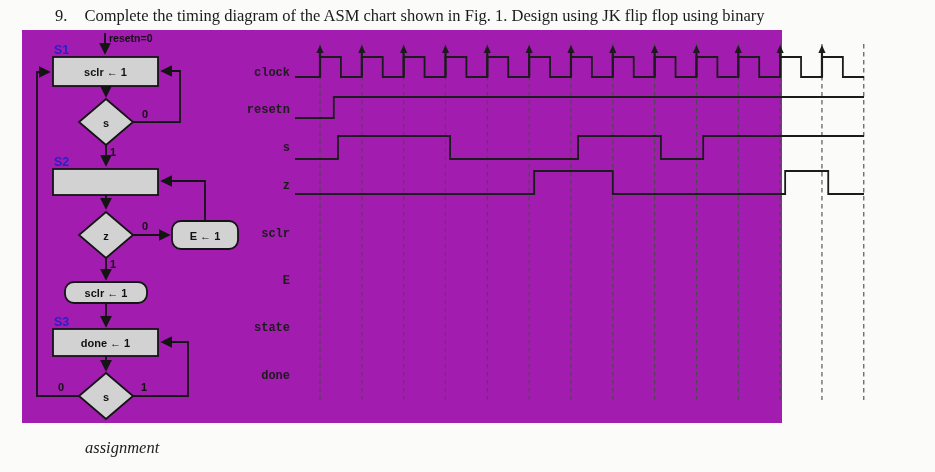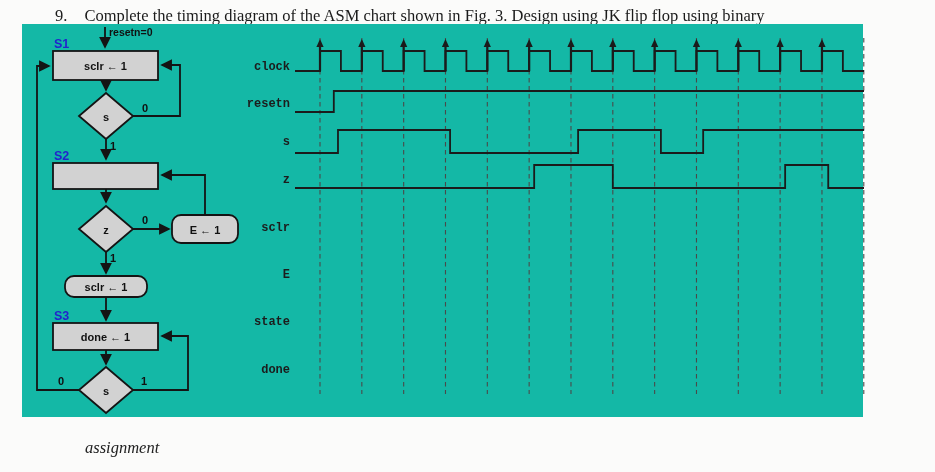--- a/index.html
+++ b/index.html
@@ -5,43 +5,43 @@
   html,body{margin:0;padding:0;}
   body{
     width:935px;height:472px;position:relative;overflow:hidden;
     background:#fbfbfa;font-family:"Liberation Serif", serif;
   }
   .title-row{
     position:absolute;left:55px;top:6px;width:880px;
     font-size:16.5px;color:#1b1b1b;display:flex;gap:17px;white-space:nowrap;
   }
   .figure-panel{
-    position:absolute;left:22px;top:24px;width:841px;height:393px;
-    background:#14b8a6;
+    position:absolute;left:22px;top:30px;width:760px;height:393px;
+    background:#a21caf;
   }
   .figure-panel svg{display:block;}
   .footer-text{
     position:absolute;left:85px;top:438px;font-size:16.5px;color:#222;font-style:italic;
   }
   
   text{font-family:"Liberation Sans", sans-serif;fill:#111;}
   .asm-action{font-size:11px;font-weight:bold;text-anchor:middle;}
   .asm-state{font-size:12.5px;font-weight:bold;fill:#2323cd;}
   .asm-branch{font-size:11px;font-weight:bold;}
   .asm-reset{font-size:10.5px;font-weight:bold;}
   .sig-label{font-family:"Liberation Mono", monospace;font-size:12px;font-weight:bold;text-anchor:end;fill:#1c1c1c;}
   .shape{fill:#d2d2d2;stroke:#141414;stroke-width:1.8;}
   .flow{fill:none;stroke:#141414;stroke-width:1.8;}
 </style>
 </head>
 <body>
 
 <div class="title-row">
   <span>9.</span>
-  <span>Complete the timing diagram of the ASM chart shown in Fig. 3. Design using JK flip flop using binary</span>
+  <span>Complete the timing diagram of the ASM chart shown in Fig. 1. Design using JK flip flop using binary</span>
 </div>
 
 <div class="figure-panel">
   <svg width="878" height="393" viewBox="0 0 878 393">
     <defs>
       <marker id="arr" viewBox="0 0 10 10" refX="8.5" refY="5" markerWidth="6.5" markerHeight="6.5" orient="auto-start-reverse">
         <path d="M0,0 L10,5 L0,10 z" fill="#141414"></path>
       </marker>
     </defs>
 

